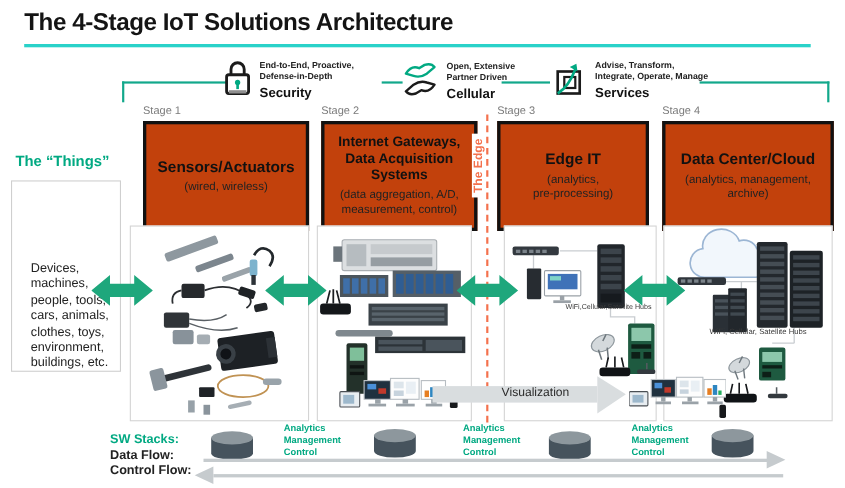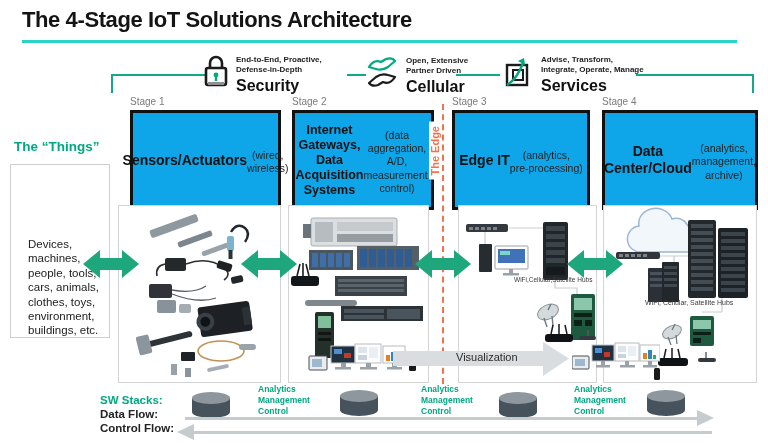--- a/index.html
+++ b/index.html
@@ -17,28 +17,28 @@
   .bk-tick-l{left:111px;top:74px;width:2px;height:19px;}
   .bk-h1{left:111px;top:74px;width:105px;height:2px;}
   .bk-h2{left:347px;top:74px;width:19px;height:2px;}
   .bk-h3{left:456px;top:74px;width:44px;height:2px;}
   .bk-h4{left:636px;top:74px;width:118px;height:2px;}
   .bk-tick-r{left:752px;top:74px;width:2px;height:19px;}
 
   .bgroup{display:flex;align-items:flex-start;gap:8px;}
   .bgroup .txt{display:flex;flex-direction:column;}
   .bdesc{font-size:8px;line-height:1.2;color:#222;font-weight:bold;}
-  .blabel{font-size:16px;font-weight:bold;color:#111;margin-top:3px;}
+  .blabel{font-size:12px;font-weight:bold;color:#111;margin-top:3px;}
 
   
   .stage-label{top:96px;font-size:10px;color:#7b7b7b;}
 
   
-  .sbox{top:110px;height:100px;background:#0ea5e9;border:3px solid #111;box-sizing:border-box;
-        display:flex;flex-direction:row;justify-content:center;align-items:center;text-align:center;padding:2px;}
+  .sbox{top:110px;height:100px;background:#c2410c;border:3px solid #111;box-sizing:border-box;
+        display:flex;flex-direction:column;justify-content:center;align-items:center;text-align:center;padding:2px;}
   .sbox .t{font-weight:bold;font-size:14px;line-height:1.2;color:#111;}
   .sbox .t.small{font-size:12.5px;}
   .sbox .s{font-size:10.5px;line-height:1.25;margin-top:4px;color:#222;}
 
   
   .panel{top:205px;height:178px;background:#fff;border:1px solid #d4d4d4;box-sizing:border-box;}
 
   
   .things-head{left:14px;top:139px;color:#01A982;font-weight:bold;font-size:13.5px;}
   .things-box{left:10px;top:164px;width:100px;height:174px;border:1px solid #cfcfcf;box-sizing:border-box;}

